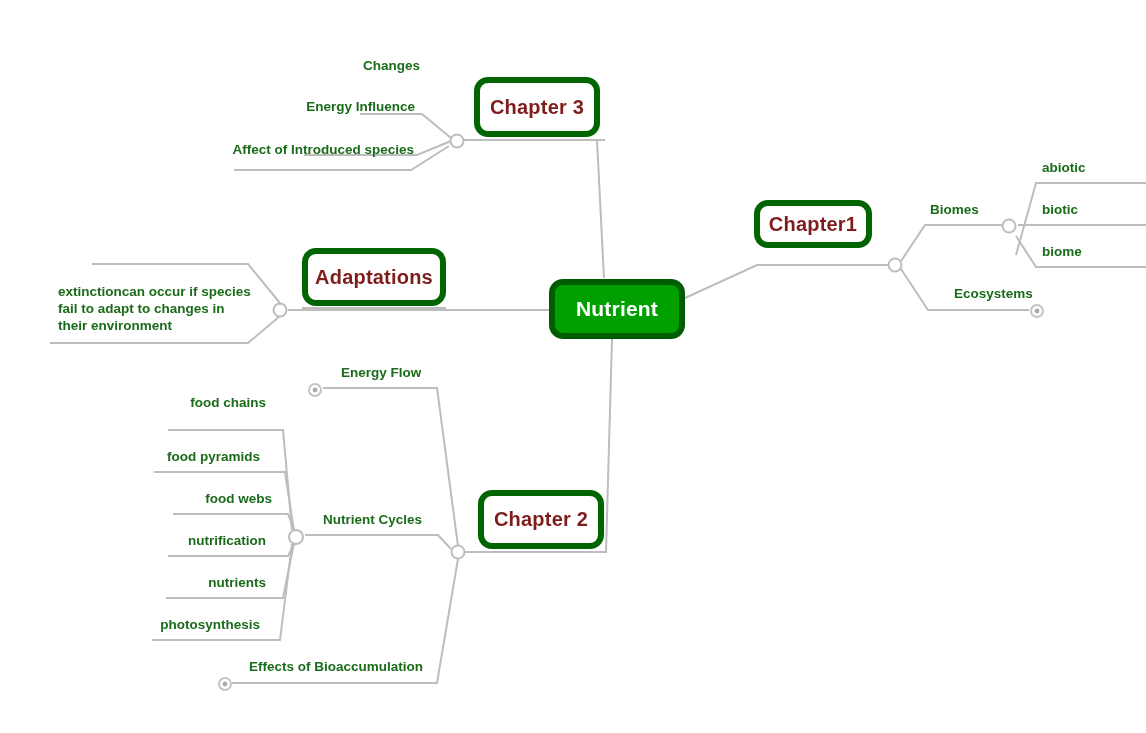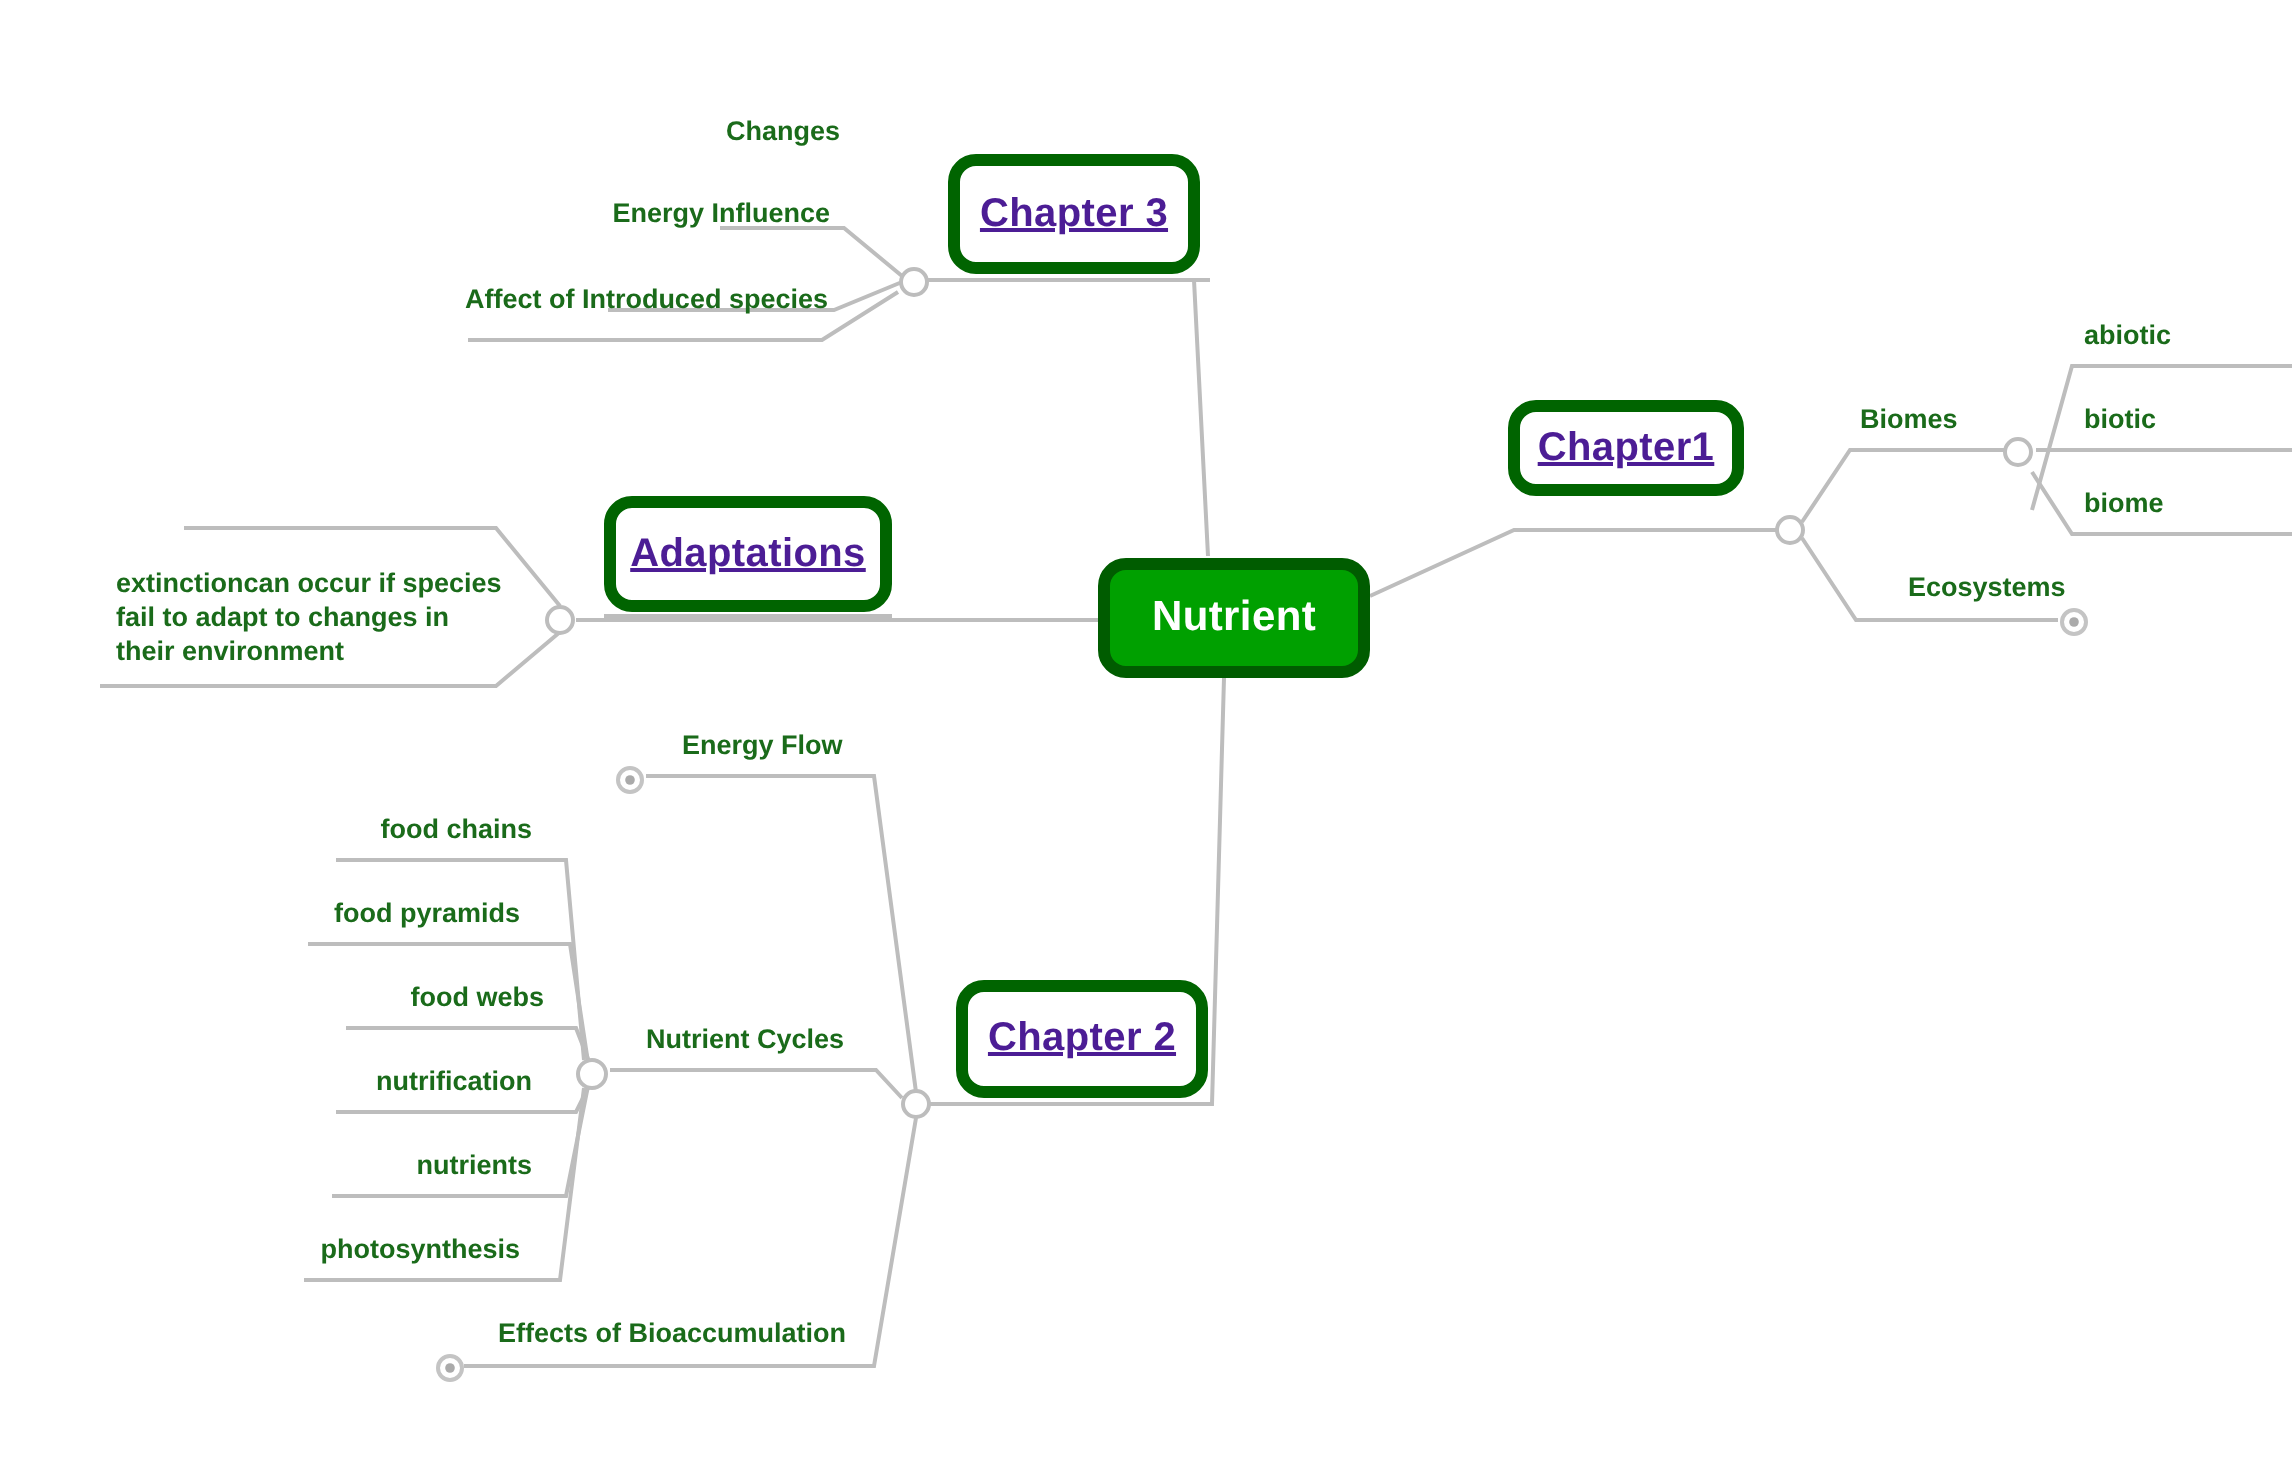--- a/index.html
+++ b/index.html
@@ -61,25 +61,24 @@
     border-radius: 14px;
     color: #ffffff;
     font-size: 21px;
     font-weight: bold;
     letter-spacing: 0.2px;
   }
   .node-chapter {
     background: #ffffff;
     border: 6px solid #006400;
     border-radius: 14px;
-    color: #4c1d95;
+    color: #7f1d1d;
     font-size: 20px;
     font-weight: bold;
     letter-spacing: 0.2px;
-    text-decoration: underline;
   }
   .label {
     position: absolute;
     color: #1a6b1a;
     font-size: 13.5px;
     font-weight: bold;
     line-height: 17px;
     white-space: pre-line;
   }
   .label.right { text-align: right; }
@@ -183,20 +182,20 @@
   <div class="label left" style="left:930px; top:285px; width:140px;padding-left:24px;">Ecosystems</div>
 
   <div class="label left" style="left:1042px; top:159px; width:100px;">abiotic</div>
   <div class="label left" style="left:1042px; top:201px; width:100px;">biotic</div>
   <div class="label left" style="left:1042px; top:243px; width:100px;">biome</div>
 
   <div class="label left" style="left:341px; top:364px; width:160px;">Energy Flow</div>
   <div class="label left" style="left:323px; top:511px; width:170px;">Nutrient Cycles</div>
   <div class="label left" style="left:249px; top:658px; width:230px;">Effects of Bioaccumulation</div>
 
-  <div class="label right" style="left:106px; top:406px; width:160px;">food chains</div>
+  <div class="label right" style="left:106px; top:394px; width:160px;">food chains</div>
   <div class="label right" style="left:92px; top:448px; width:168px;">food pyramids</div>
   <div class="label right" style="left:112px; top:490px; width:160px;">food webs</div>
   <div class="label right" style="left:106px; top:532px; width:160px;">nutrification</div>
   <div class="label right" style="left:106px; top:574px; width:160px;">nutrients</div>
   <div class="label right" style="left:92px; top:616px; width:168px;">photosynthesis</div>
 
 </div>
 
 </body></html>

